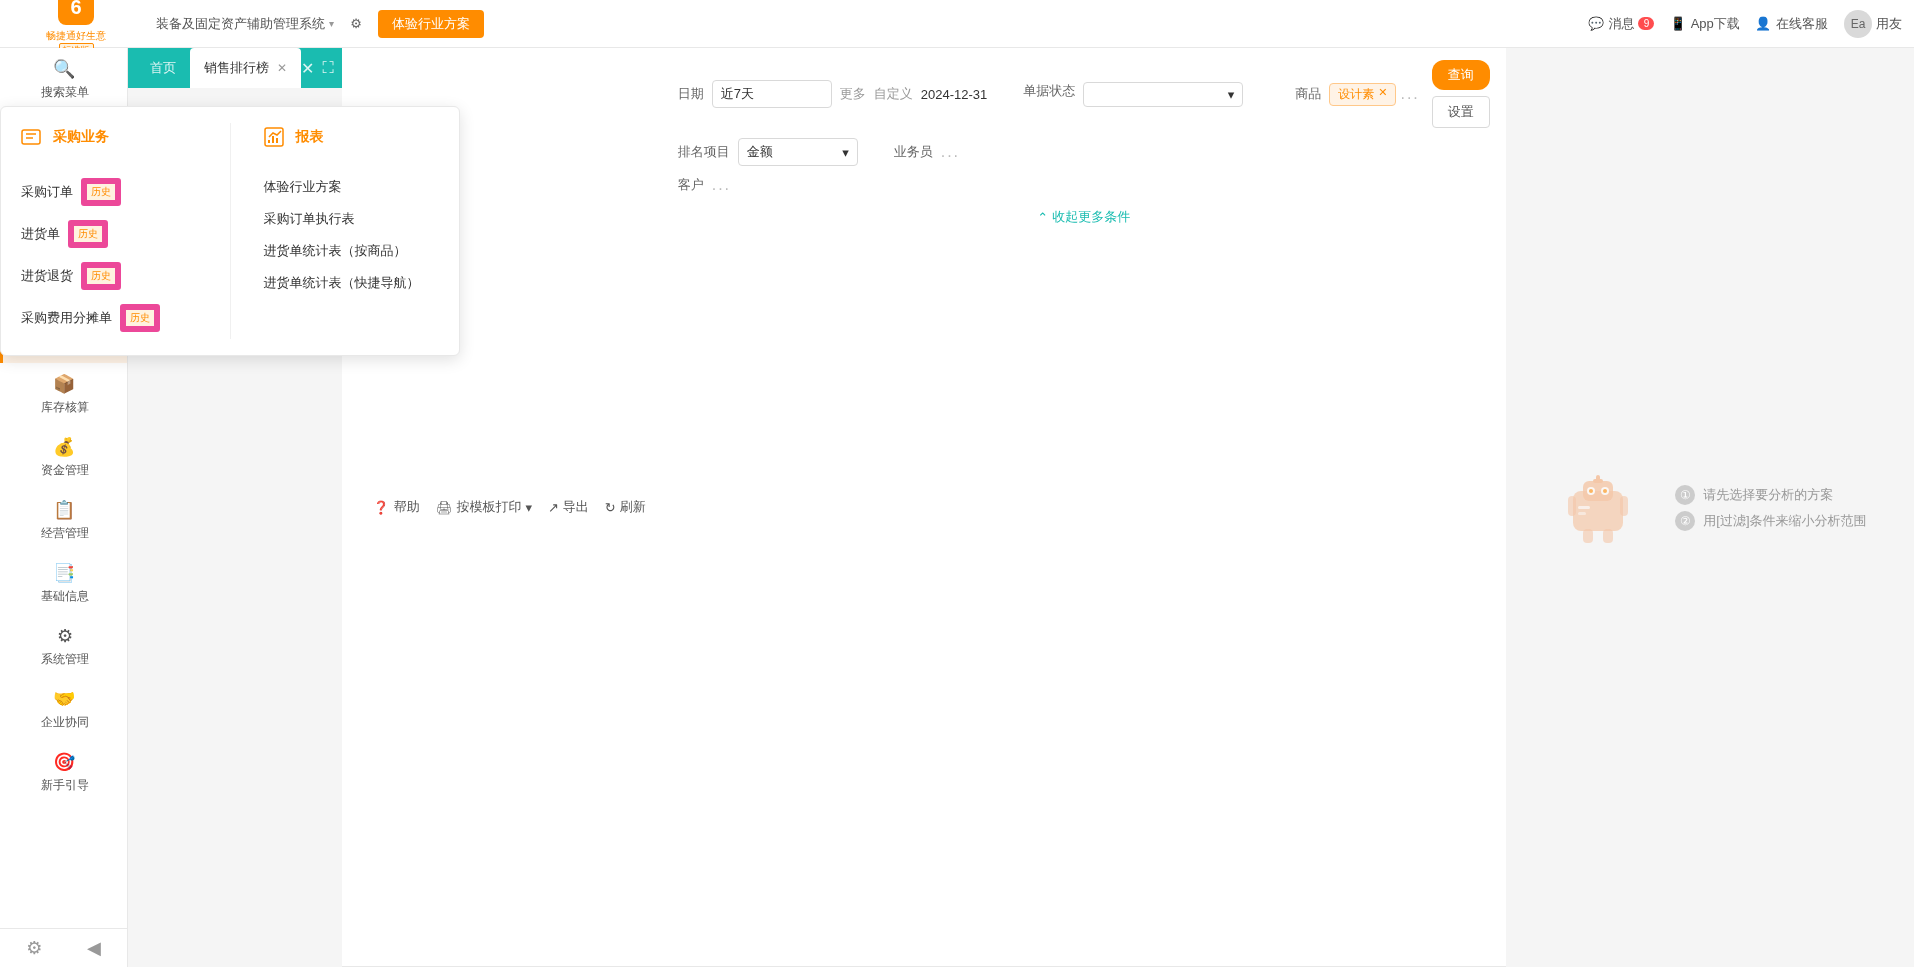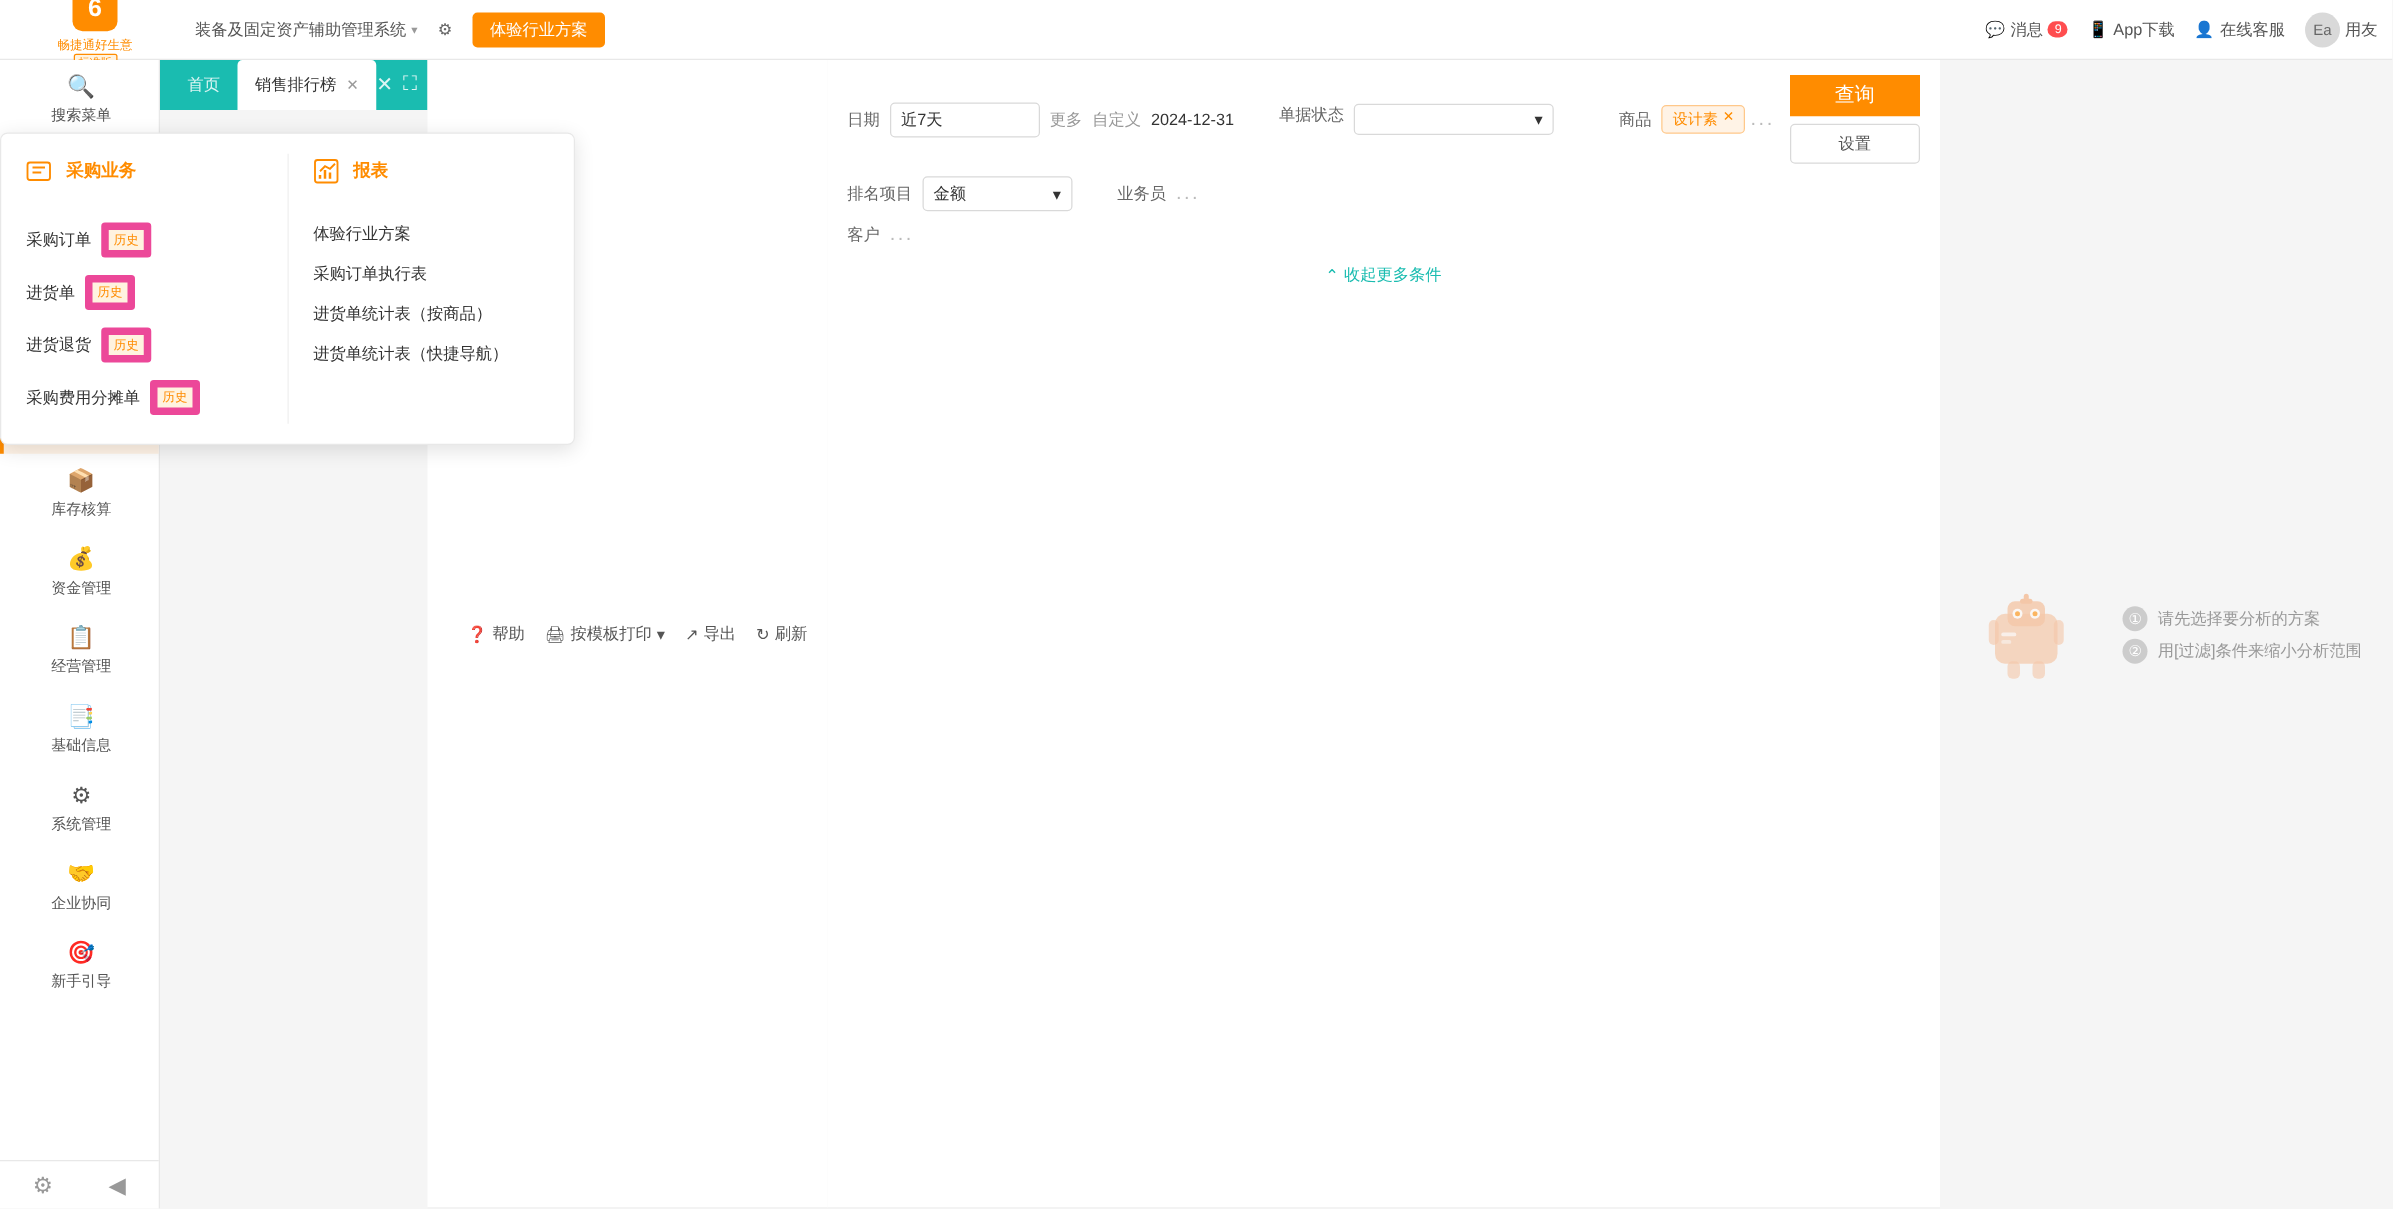--- a/index.html
+++ b/index.html
@@ -49,31 +49,31 @@
     
     .filter-area { background: #fff; padding: 12px 16px; border-bottom: 1px solid #e8e8e8; flex-shrink: 0; }
     .filter-row { display: flex; align-items: center; gap: 12px; margin-bottom: 10px; flex-wrap: wrap; }
     .filter-label { color: #666; font-size: 13px; white-space: nowrap; }
     .filter-input { border: 1px solid #d9d9d9; border-radius: 4px; padding: 4px 8px; font-size: 13px; color: #333; background: #fff; min-width: 120px; cursor: pointer; display: flex; align-items: center; gap: 4px; }
     .filter-input .placeholder { color: #bbb; }
     .filter-tag { display: inline-flex; align-items: flex-start; background: #fff3e6; border: 1px solid #ffc88a; border-radius: 4px; padding: 2px 8px; color: #ff8c00; font-size: 12px; gap: 4px; }
     .filter-tag-close { cursor: pointer; color: #ff8c00; font-size: 11px; }
     .filter-dots { color: #bbb; cursor: pointer; font-size: 16px; letter-spacing: 2px; }
     .collapse-btn { display: flex; align-items: center; gap: 4px; color: #1abcb0; cursor: pointer; font-size: 13px; margin: 4px auto 0; }
-    .query-btn { background: #ff8c00; color: #fff; border: none; border-radius: 0; padding: 6px 36px; cursor: pointer; font-size: 16px; }
+    .query-btn { background: #ff8c00; color: #fff; border: none; border-radius: 12px; padding: 6px 16px; cursor: pointer; font-size: 13px; }
     .settings-btn { border: 1px solid #d9d9d9; background: #fff; color: #555; border-radius: 4px; padding: 6px 14px; cursor: pointer; font-size: 13px; }
 
     
     .empty-state { flex: 1; display: flex; flex-direction: column; align-items: center; justify-content: center; gap: 8px; }
     .empty-hints { display: flex; flex-direction: column; gap: 6px; }
     .empty-hint { display: flex; align-items: center; gap: 8px; color: #999; font-size: 13px; }
     .hint-num { width: 20px; height: 20px; border-radius: 50%; background: #ccc; color: #fff; font-size: 12px; display: flex; align-items: center; justify-content: center; flex-shrink: 0; }
 
     
-    .dropdown-menu { position: absolute; top: 58px; left: 0; z-index: 1000; background: #fff; border: 1px solid #e8e8e8; border-radius: 6px; box-shadow: 0 4px 16px rgba(0,0,0,0.12); width: 460px; padding: 16px; display: flex; gap: 0; }
+    .dropdown-menu { position: absolute; top: 58px; left: 0; z-index: 1000; background: #fff; border: 1px solid #e8e8e8; border-radius: 6px; box-shadow: 0 4px 16px rgba(0,0,0,0.12); width: 460px; padding: 16px; display: flex; gap: 13px; }
     .menu-section { flex: 1; }
     .menu-section-title { display: flex; align-items: center; gap: 8px; color: #ff8c00; font-size: 14px; font-weight: 600; margin-bottom: 12px; padding-bottom: 8px; }
     .menu-section-title .section-icon { width: 28px; height: 28px; display: flex; align-items: center; justify-content: center; }
     .menu-divider { width: 1px; background: #f0f0f0; margin: 0 16px; }
     .menu-item { display: flex; align-items: center; gap: 8px; padding: 7px 4px; cursor: pointer; color: #333; font-size: 13px; }
     .history-badge { background: #fff3e0; border: 6px solid #ec4899; border-radius: 3px; color: #ff8c00; font-size: 10px; padding: 1px 4px; }
 
     
     .robot-svg { opacity: 0.6; }
   </style>

